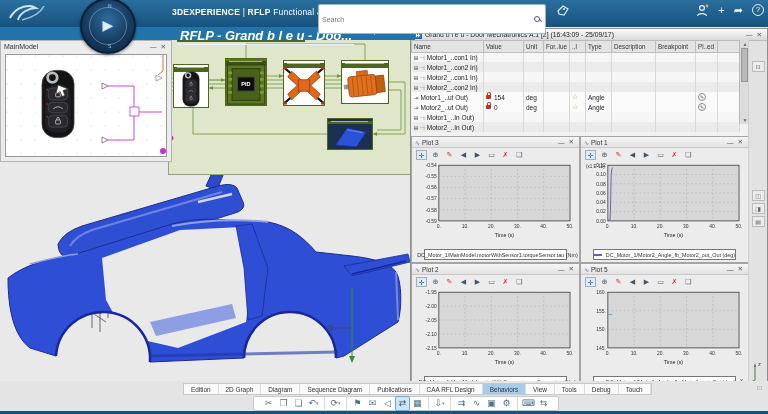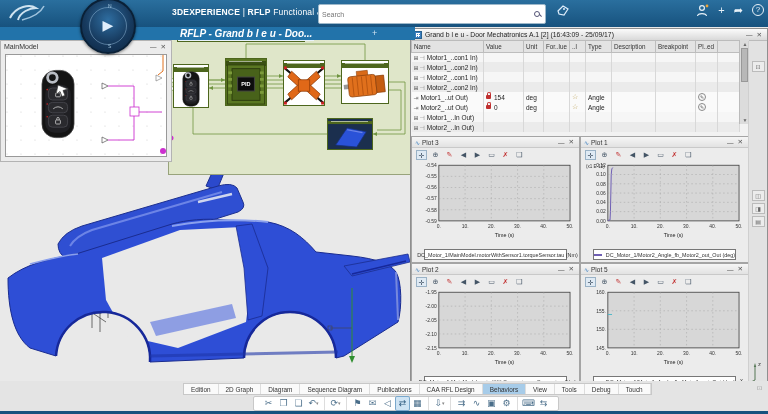--- a/index.html
+++ b/index.html
@@ -14,37 +14,37 @@
   .compass{position:absolute;left:80px;top:-2px;width:56px;height:56px;border-radius:50%;
            background:radial-gradient(circle at 50% 38%,#2e6da0 0%,#173a5e 55%,#0b2440 100%);
            border:2px solid #0a2036;z-index:40;box-shadow:0 1px 3px rgba(0,0,0,.5);}
   .compass .ring{position:absolute;left:7px;top:7px;right:7px;bottom:7px;border-radius:50%;
            border:1px solid rgba(160,200,230,.45);}
   .compass .play{position:absolute;left:50%;top:50%;transform:translate(-52%,-54%);
            color:#dfeefc;font-size:14px;}
   .compass .q{position:absolute;font-size:5px;color:#9fc3dd;}
   .tb-title{position:absolute;left:172px;top:7px;font-size:8.5px;color:#fff;letter-spacing:.2px;white-space:nowrap;}
   .tb-title b{font-weight:bold;}
-  .searchbox{position:absolute;left:318px;top:4px;width:228px;height:20px;background:#fff;
+  .searchbox{position:absolute;left:318px;top:4px;width:228px;height:30px;background:#fff;
              border-radius:2px;border:1px solid #9db8ca;display:flex;align-items:center;}
   .searchbox input{flex:1;border:none;outline:none;font-size:7px;padding:0 3px;color:#555;
              font-family:"Liberation Sans",sans-serif;background:transparent;}
   .mag{width:7px;height:7px;position:relative;margin-right:4px;}
   .mag::before{content:"";position:absolute;left:0;top:0;width:4px;height:4px;border:1px solid #557;border-radius:50%;}
   .mag::after{content:"";position:absolute;left:4.5px;top:4.5px;width:3px;height:1px;background:#557;transform:rotate(45deg);}
   .tagicon{position:absolute;left:556px;top:4px;}
   .tb-right{position:absolute;right:4px;top:3px;display:flex;align-items:center;gap:9px;}
   .tb-ic{color:#e8f1f8;font-size:11px;line-height:14px;text-align:center;cursor:pointer;}
   .help-ic{width:12px;height:12px;border:1px solid #e8f1f8;border-radius:50%;font-size:8px;line-height:10px;}
   .userdot{position:relative;}
   .userdot::after{content:"";position:absolute;right:-2px;top:0;width:3px;height:3px;border-radius:50%;background:#f0a63a;}
 
   
   .tabstrip{position:absolute;left:0;top:27px;width:415px;height:13px;background:#2273aa;z-index:29;}
-  .tabstrip .tab{position:absolute;left:178px;top:1px;font-size:10px;font-style:italic;font-weight:bold;
+  .tabstrip .tab{position:absolute;left:178px;top:1px;font-size:13px;font-style:italic;font-weight:bold;
                  color:#fff;border-bottom:1px solid #e8f2fa;padding:0 2px 1px 2px;cursor:pointer;}
   .tabstrip .plus{position:absolute;left:372px;top:1px;color:#cfe2f0;font-size:9px;cursor:pointer;}
 
   
   .workspace{position:absolute;left:0;top:0;width:768px;height:414px;}
 
   .car-viewport{position:absolute;left:0;top:160px;width:412px;height:226px;z-index:1;}
 
   
   .diagram{position:absolute;left:168px;top:33px;width:246px;height:142px;background:#dfe6c9;

